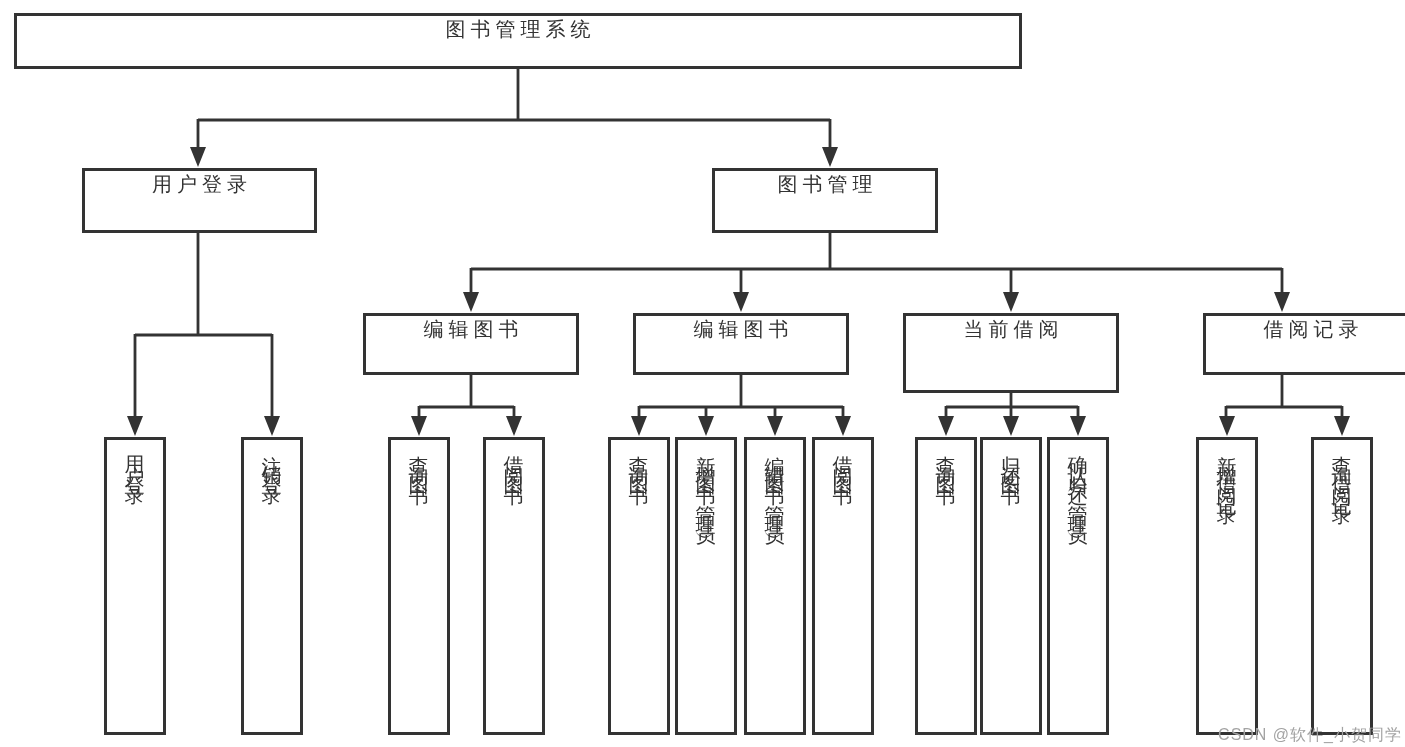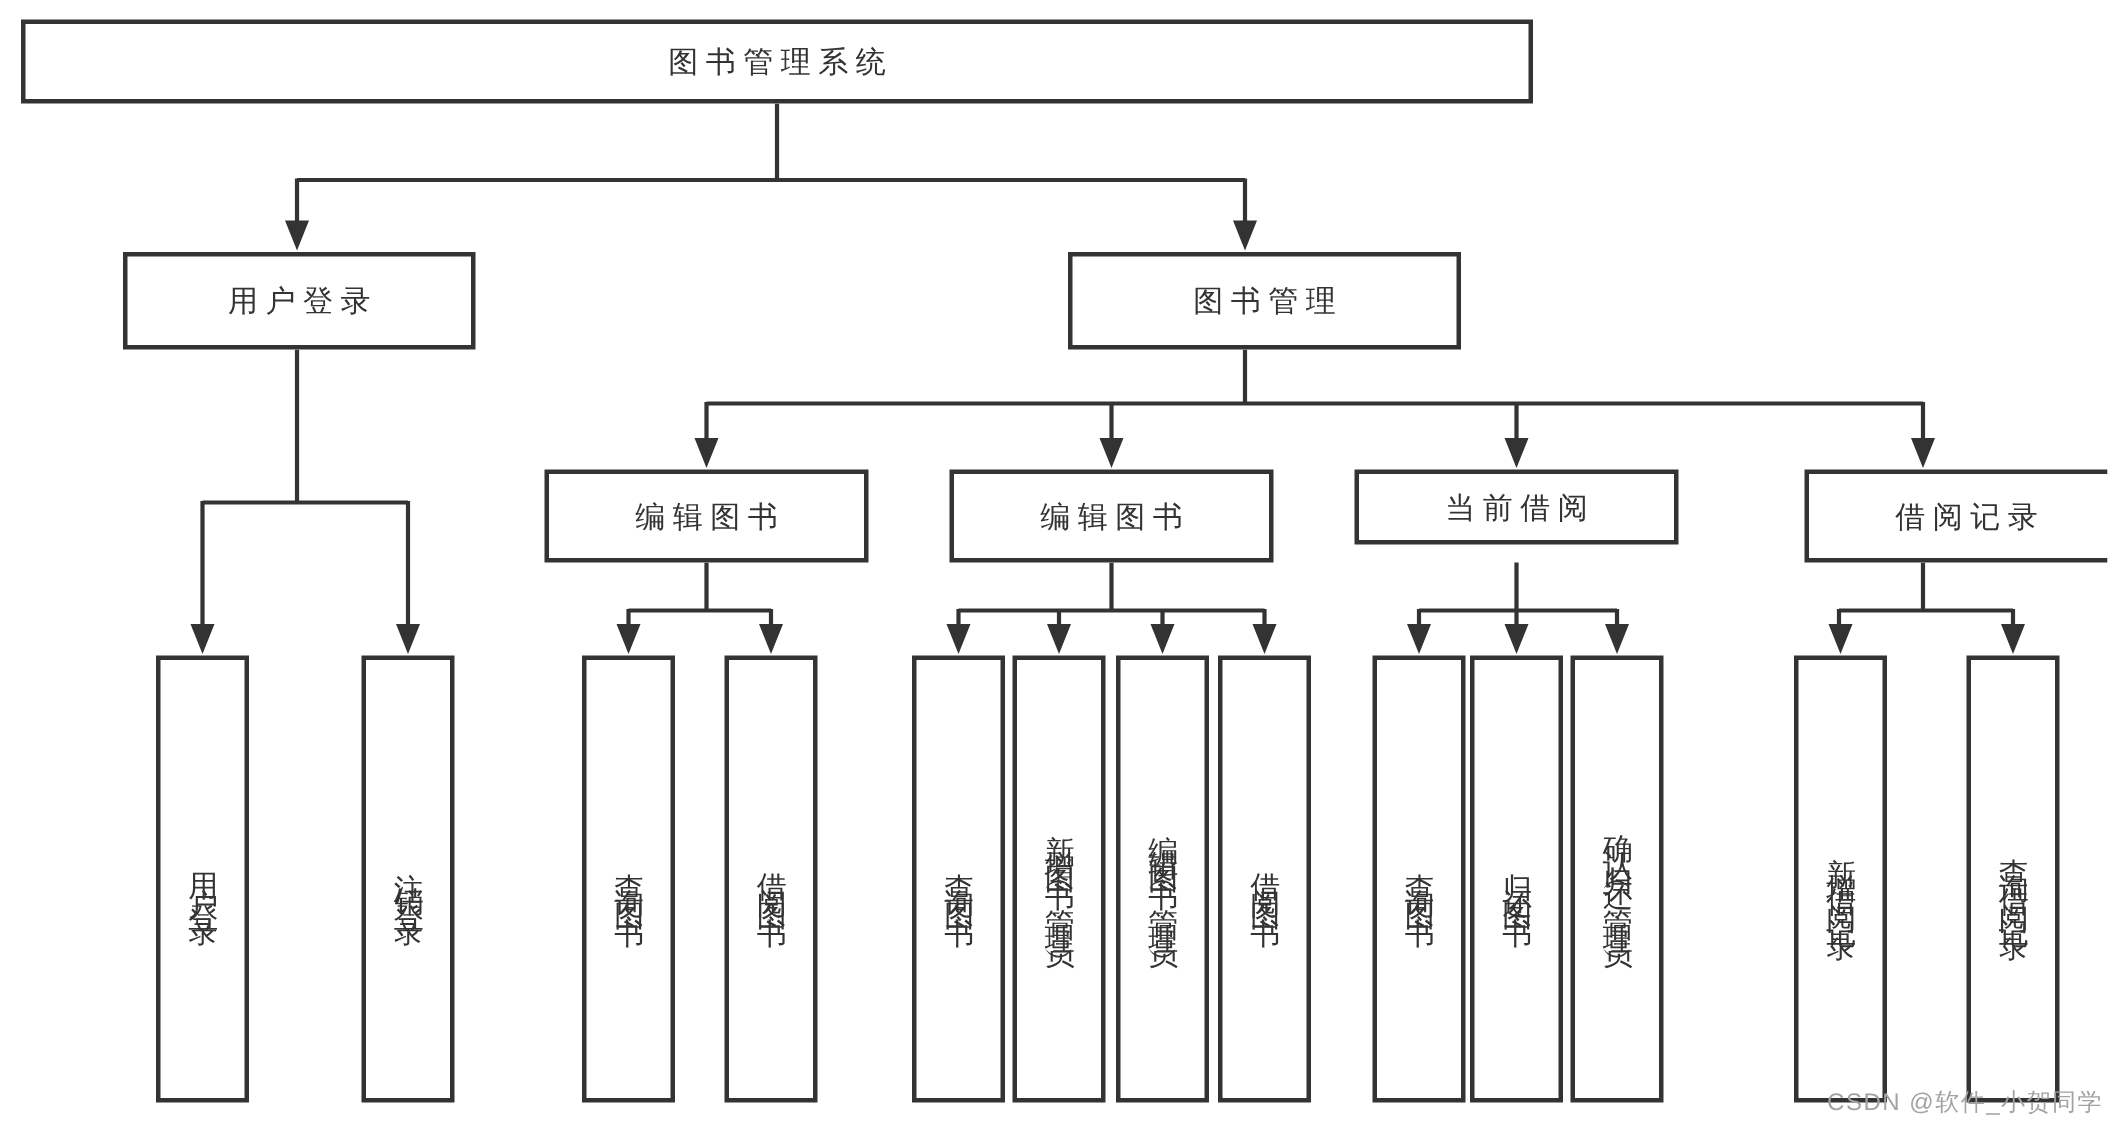--- a/index.html
+++ b/index.html
@@ -7,21 +7,21 @@
   .canvas {
     position:relative; width:1405px; height:747px; background:var(--bg);
     font-family:"Liberation Sans", sans-serif; color:#333; overflow:hidden;
   }
   .wires { position:absolute; left:0; top:0; }
   .wires .lines { stroke:var(--line); stroke-width:2.8; fill:none; }
   .wires .heads { fill:var(--line); stroke:none; }
   .box {
     position:absolute; box-sizing:border-box;
     background:var(--boxfill); border:3px solid var(--line);
-    display:flex; align-items:center; justify-content:center;
+    display:flex; align-items:flex-start; justify-content:center;
   }
   .box.h span { font-size:20px; letter-spacing:5px; text-indent:5px; white-space:nowrap; }
   .box.v span {
     writing-mode:vertical-rl; text-orientation:mixed;
     font-size:20px; letter-spacing:10px; line-height:1;
   }
   .watermark {
     position:absolute; right:3px; bottom:1px;
     color:var(--watermark); font-size:16px; letter-spacing:1px; white-space:nowrap;
   }
@@ -53,31 +53,31 @@
       M1334 416 L1350 416 L1342 436 Z"></path>
   </svg>
 
   <div class="box h" style="left:14px; top:13px; width:1008px; height:56px;">
     <span>图书管理系统</span>
   </div>
 
   <div class="box h" style="left:82px; top:168px; width:235px; height:65px;">
     <span>用户登录</span>
   </div>
-  <div class="box h" style="left:712px; top:168px; width:262px; height:65px;">
+  <div class="box h" style="left:712px; top:168px; width:226px; height:65px;">
     <span>图书管理</span>
   </div>
 
   <div class="box h" style="left:363px; top:313px; width:216px; height:62px;">
     <span>编辑图书</span>
   </div>
   <div class="box h" style="left:633px; top:313px; width:216px; height:62px;">
     <span>编辑图书</span>
   </div>
-  <div class="box h" style="left:903px; top:313px; width:216px; height:50px;">
+  <div class="box h" style="left:903px; top:313px; width:216px; height:80px;">
     <span>当前借阅</span>
   </div>
   <div class="box h" style="left:1174px; top:313px; width:216px; height:62px;margin-left:29px;">
     <span>借阅记录</span>
   </div>
 
   <div class="box v" style="left:104px; top:437px; width:62px; height:298px;">
     <span>用户登录</span>
   </div>
   <div class="box v" style="left:241px; top:437px; width:62px; height:298px;">

